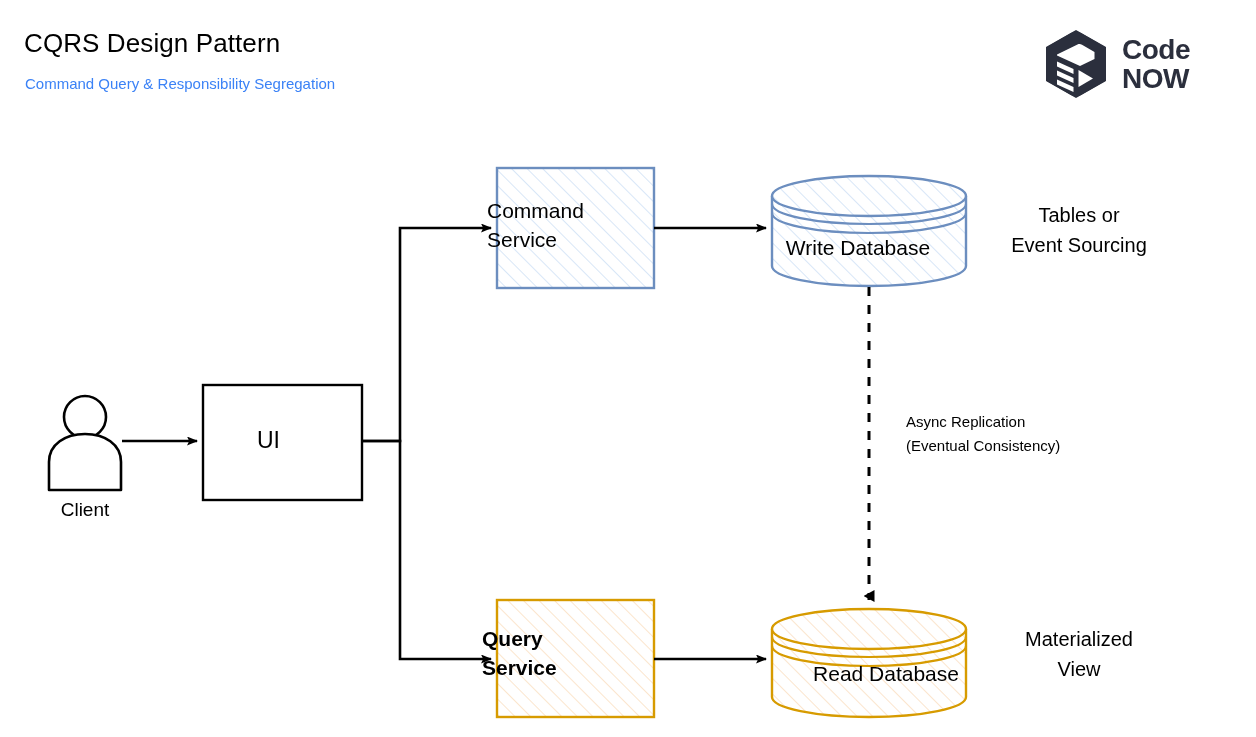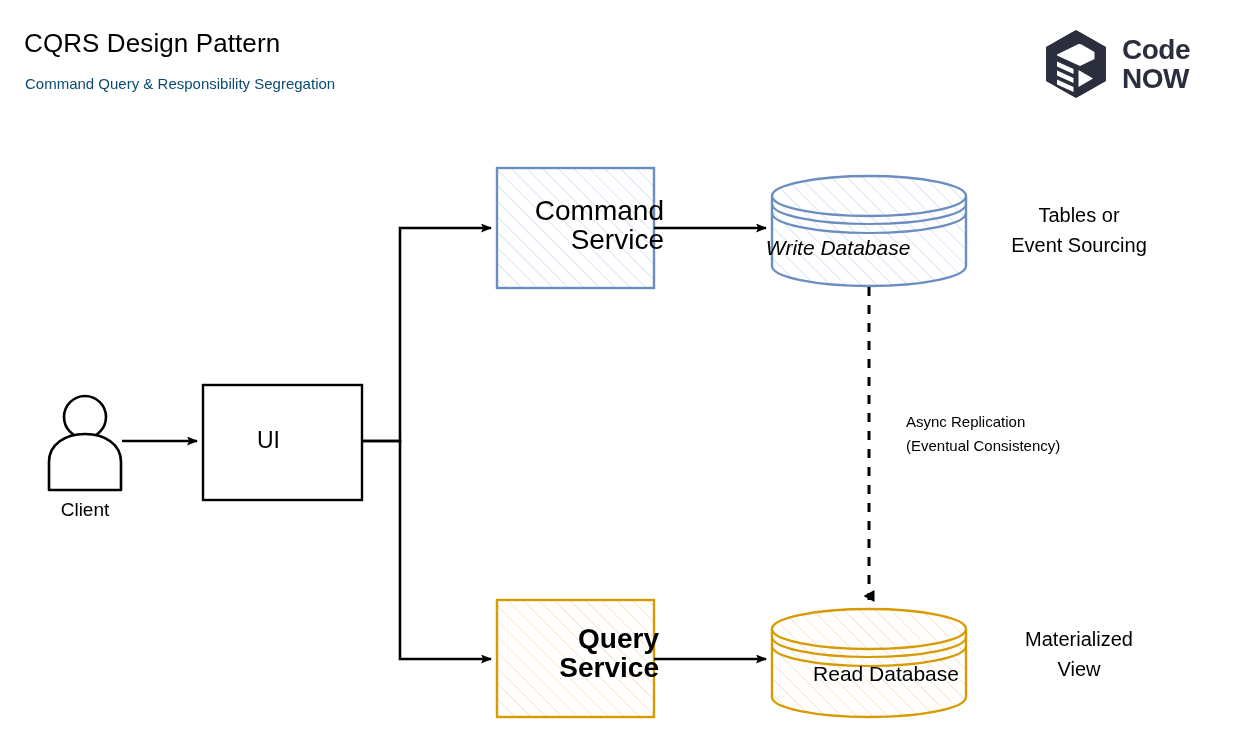--- a/index.html
+++ b/index.html
@@ -32,21 +32,21 @@
     letter-spacing: 0.1px;
     color: #000000;
     white-space: nowrap;
   }
   .hdr-sub {
     position: absolute;
     left: 25px;
     top: 75px;
     font-size: 15px;
     font-weight: 400;
-    color: #0c4a6e;
+    color: #3b82f6;
     white-space: nowrap;
   }
   .logo-wrap {
     position: absolute;
     left: 1040px;
     top: 28px;
     width: 186px;
     height: 74px;
   }
   .logo-mark {
@@ -58,22 +58,22 @@
   }
   .logo-word {
     position: absolute;
     left: 82px;
     top: 4px;
     width: 104px;
     height: 66px;
   }
   .node-label {
     position: absolute;
-    text-align: right;
-    font-size: 28px;
+    text-align: left;
+    font-size: 21px;
     line-height: 29px;
     color: #000000;
     pointer-events: none;
   }
   .side-note {
     position: absolute;
     text-align: center;
     font-size: 20px;
     line-height: 30px;
     color: #000000;
@@ -198,21 +198,21 @@
   <div class="node-label" style="left:487px; top:196px; width:177px;">
     <div>Command</div>
     <div>Service</div>
   </div>
 
   <div class="node-label" style="left:482px; top:624px; width:177px;font-weight:bold;">
     <div>Query</div>
     <div>Service</div>
   </div>
 
-  <div class="db-label" style="left:756px; top:235px; width:164px;font-style:italic;">Write Database</div>
+  <div class="db-label" style="left:776px; top:235px; width:164px;">Write Database</div>
 
   <div class="db-label" style="left:772px; top:661px; width:228px;">Read Database</div>
 
   <div class="side-note" style="left:985px; top:200px; width:188px;">
     <div>Tables or</div>
     <div>Event Sourcing</div>
   </div>
 
   <div class="side-note" style="left:985px; top:624px; width:188px;">
     <div>Materialized</div>

